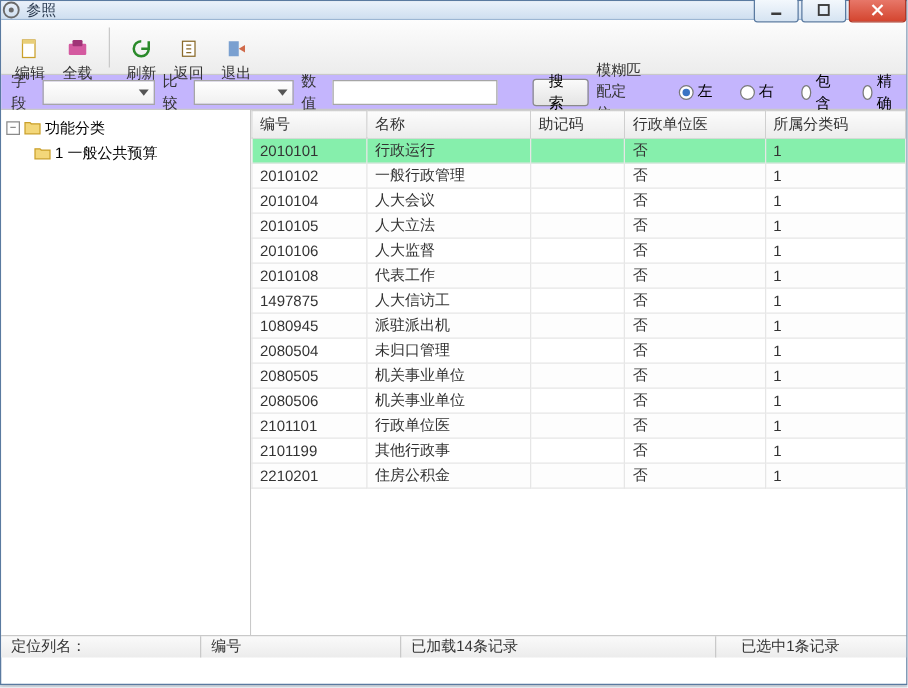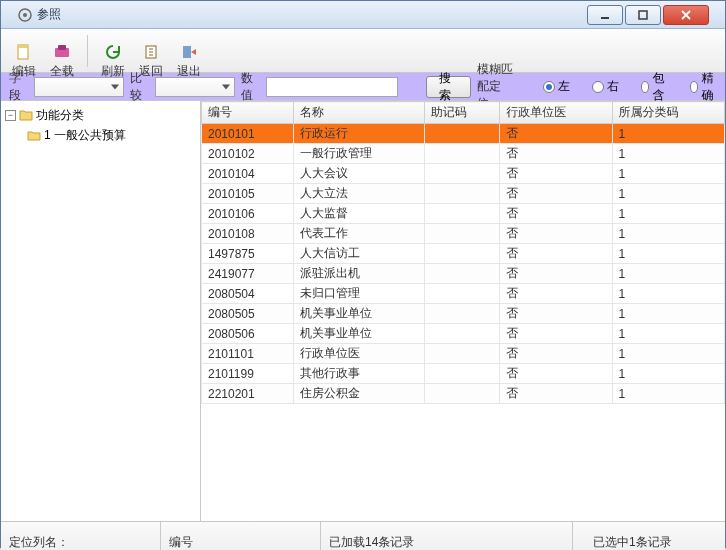--- a/index.html
+++ b/index.html
@@ -1,18 +1,18 @@
 <!DOCTYPE html>
 <html><head>
 <meta charset="utf-8">
 <style>
   * { box-sizing: border-box; font-family: "Microsoft YaHei", "SimSun", Arial, sans-serif; font-size: 12px; }
   body { margin: 0; background: #dce5ee; width: 726px; height: 550px; overflow: hidden; }
   .window { width: 726px; height: 548px; background: #fff; border: 1px solid #5a7aa0; box-shadow: 0 0 4px rgba(0,0,0,0.3); }
-  .titlebar { height: 28px; background: linear-gradient(#eaf1fa,#cfdff0); display: flex; align-items: center; padding: 0 16px; border-bottom: 1px solid #9cb6d3; }
+  .titlebar { height: 15px; background: linear-gradient(#eaf1fa,#cfdff0); display: flex; align-items: center; padding: 0 0; border-bottom: 1px solid #9cb6d3; }
   .titlebar .icon { width: 16px; height: 16px; margin-right: 4px; display:inline-flex; align-items:center; justify-content:center; }
   .titlebar .title { flex: 1; color: #2b3b50; }
   .winbtns { display:flex; gap:0; }
   .winbtn { width: 36px; height: 20px; border: 1px solid #5a7aa0; border-radius: 3px; margin-left: 2px; display:inline-flex; align-items:center; justify-content:center; background: linear-gradient(#f5f9fd,#d6e4f2); cursor:pointer; }
   .winbtn.close { background: linear-gradient(#e87a6c,#d4452f); border-color: #b03929; color:#fff; width:46px; }
   .winbtn svg { width:12px; height:12px; }
   .toolbar { height: 44px; background: linear-gradient(#fdfdfd,#ececec); border-bottom: 1px solid #c9c9c9; display:flex; align-items:center; padding: 0 6px; gap: 4px; }
   .tbtn { display:flex; flex-direction:column; align-items:center; justify-content:center; width:34px; height:40px; cursor:pointer; border-radius:3px;margin-top:22px; }
   .tbtn .ic { width:18px; height:18px; display:inline-flex; align-items:center; justify-content:center; }
   .tbtn .lbl { margin-top:2px; color:#333; }
@@ -31,23 +31,23 @@
   .body { display:flex; height: calc(100% - 28px - 44px - 28px - 26px); }
   .tree { width:200px; border-right:1px solid #c9c9c9; padding:4px 2px; background:#fff; overflow:auto;}
   .treerow { display:flex; align-items:center; gap:3px; height:20px; padding-left:2px; cursor:pointer;}
   .treerow.indent { padding-left:24px;text-align:right; }
   .toggle { width:11px; height:11px; border:1px solid #8a8a8a; display:inline-flex; align-items:center; justify-content:center; font-size:9px; line-height:1; color:#555; background:#fff;}
   .foldericon { width:14px; height:12px; }
   .grid { flex:1; overflow:auto; background:#fff; }
   table { border-collapse:collapse; width:100%; }
   th { background:linear-gradient(#fcfcfc,#ececec); border:1px solid #cfcfcf; height:22px; text-align:left; padding:0 6px; font-weight:normal; color:#333; position:sticky; top:0;}
   td { border:1px solid #e6e6e6; height:20px; padding:0 6px; color:#333; }
-  tr.sel td { background:#f97316; }
+  tr.sel td { background:#86efac; }
   tr:nth-child(even):not(.sel) td { background: #fdfdfd; }
-  .statusbar { height:42px; border-top:1px solid #c9c9c9; background:linear-gradient(#fafafa,#ececec); display:flex; align-items:stretch; }
+  .statusbar { height:18px; border-top:1px solid #c9c9c9; background:linear-gradient(#fafafa,#ececec); display:flex; align-items:stretch; }
   .statusbar .cell { border-right:1px solid #c9c9c9; padding:0 8px; display:flex; align-items:center; color:#333; }
   .statusbar .cell:last-child { border-right:none;margin-left:12px; }
 </style>
 </head>
 <body>
 
 <div class="window">
   <div class="titlebar">
     <span class="icon">
       <svg viewBox="0 0 16 16">
@@ -231,21 +231,21 @@
               <td>1</td>
             </tr>
             <tr>
               <td>1497875</td>
               <td>人大信访工</td>
               <td></td>
               <td>否</td>
               <td>1</td>
             </tr>
             <tr>
-              <td>2419077</td>
+              <td>1080945</td>
               <td>派驻派出机</td>
               <td></td>
               <td>否</td>
               <td>1</td>
             </tr>
             <tr>
               <td>2080504</td>
               <td>未归口管理</td>
               <td></td>
               <td>否</td>

